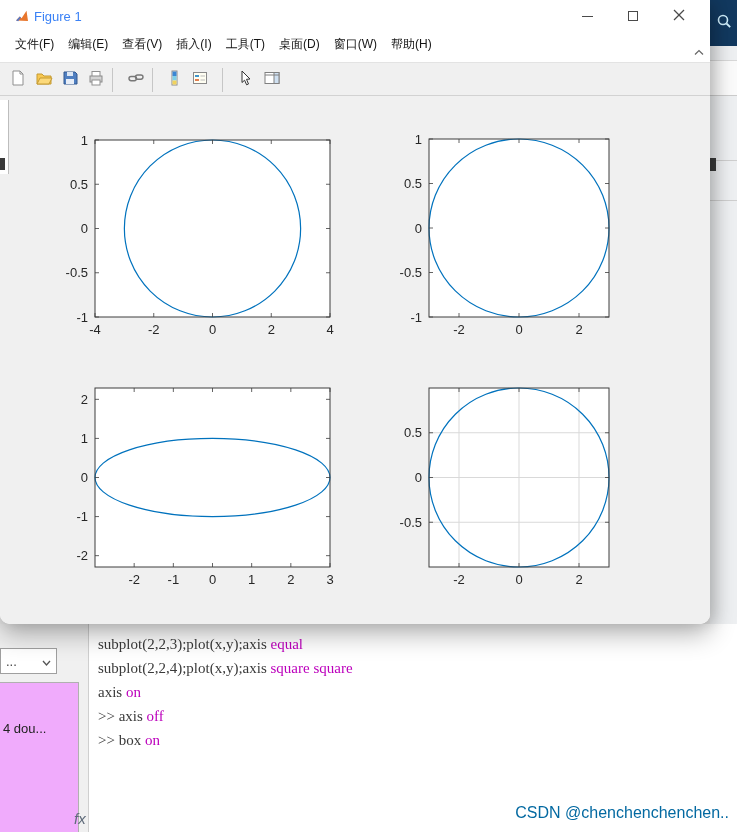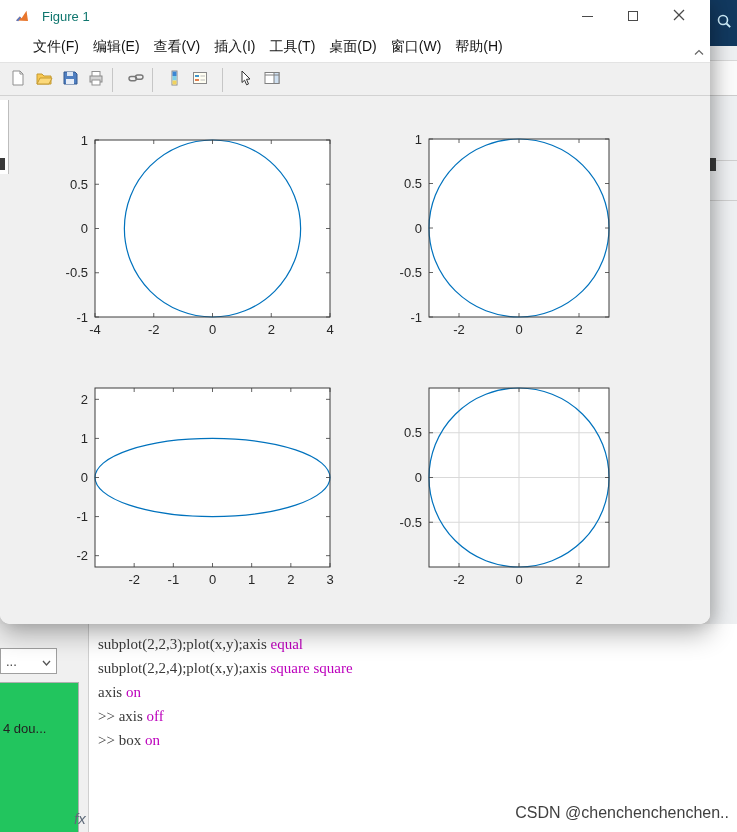--- a/index.html
+++ b/index.html
@@ -5,27 +5,27 @@
   *{margin:0;padding:0;box-sizing:border-box}
   html,body{width:737px;height:832px;overflow:hidden;background:#ececec;
     font-family:"Liberation Sans","DejaVu Sans",sans-serif}
   .stage{position:relative;width:737px;height:832px}
 
   
   .fig-window{position:absolute;left:0;top:0;width:710px;height:624px;background:#fff;
     border-radius:0 0 10px 10px;box-shadow:0 10px 26px rgba(0,0,0,.30),6px 0 14px rgba(0,0,0,.10);
     z-index:5;overflow:hidden}
   .titlebar{position:absolute;left:0;top:0;width:100%;height:32px;background:#fff;display:flex;align-items:center}
-  .title-text{margin-left:12px;font-size:13px;color:#0f766e}
+  .title-text{margin-left:4px;font-size:13px;color:#3b82f6}
   .win-controls{position:absolute;right:8px;top:0;height:32px;display:flex}
   .winbtn{width:46px;height:32px;display:flex;align-items:center;justify-content:center;cursor:default}
   .min-glyph{width:11px;height:0;border-top:1.5px solid #4a4a4a}
   .max-glyph{width:10px;height:10px;border:1.2px solid #4a4a4a}
   .menubar{position:absolute;left:0;top:32px;width:100%;height:30px;background:#fff;
-    display:flex;align-items:center;padding-left:26px;font-size:14px;color:#141414}
+    display:flex;align-items:flex-start;padding-left:8px;font-size:12px;color:#141414}
   .menu-item{padding:4px 7px;white-space:nowrap}
   .menu-collapse{position:absolute;right:6px;top:42px}
   .toolbar{position:absolute;left:0;top:62px;width:100%;height:34px;background:#f0f0f0;
     border-top:1px solid #e3e3e3;border-bottom:1px solid #d2d2d2}
   .tbtn{position:absolute;top:5px;width:24px;height:24px;display:flex;align-items:center;justify-content:center}
   .tsep{position:absolute;top:5px;width:1px;height:24px;background:#c6c6c6}
   .fig-canvas{position:absolute;left:0;top:96px;width:710px;height:528px;background:#f0f0f0}
   .fig-canvas svg text{font-family:"Liberation Sans","DejaVu Sans",sans-serif}
 
   
@@ -38,26 +38,26 @@
   .strip-mark{position:absolute;left:0;top:158px;width:6px;height:13px;background:#3a3a3a}
 
   .bottom-area{position:absolute;left:0;top:624px;width:737px;height:208px;background:#f0f0f0;z-index:1}
   .cmd-window{position:absolute;left:88px;top:0;width:649px;height:208px;background:#fff;
     border-left:1px solid #cfcfcf;overflow:hidden}
   .cmd-lines{position:absolute;left:9px;top:8px}
   .cmd-line{height:24px;line-height:24px;font-family:Liberation Serif, serif;
     font-size:15px;white-space:pre}
   .tok-code{color:#3a3a3a}
   .tok-option{color:#BC00BC}
-  .watermark{position:absolute;right:8px;top:180px;font-size:16px;color:#404040;white-space:nowrap}
+  .watermark{position:absolute;right:8px;top:180px;font-size:16px;color:#0369a1;white-space:nowrap}
 
   .overflow-box{position:absolute;left:0;top:24px;width:57px;height:26px;background:#fff;
     border:1px solid #9f9f9f;display:flex;align-items:center;justify-content:space-between;
     padding:0 5px;font-size:13px;color:#444}
-  .ws-panel{position:absolute;left:0;top:58px;width:79px;height:150px;background:#22c55e;
+  .ws-panel{position:absolute;left:0;top:58px;width:79px;height:150px;background:#f0abfc;
     border-top:1px solid #b0b0b0;border-right:1px solid #b0b0b0}
   .ws-item{position:absolute;left:3px;top:38px;font-size:13px;color:#222;white-space:nowrap}
   .fx-label{position:absolute;left:74px;top:186px;font-family:Liberation Sans, sans-serif;
     font-style:italic;font-size:15px;color:#5f6b7a}
 
   .edge-artifact{position:absolute;left:0;top:100px;width:9px;height:74px;background:#fff;
     border-right:1px solid #bdbdbd;z-index:6}
   .edge-artifact-mark{position:absolute;left:0;top:58px;width:5px;height:12px;background:#3a3a3a}
 </style>
 </head>

